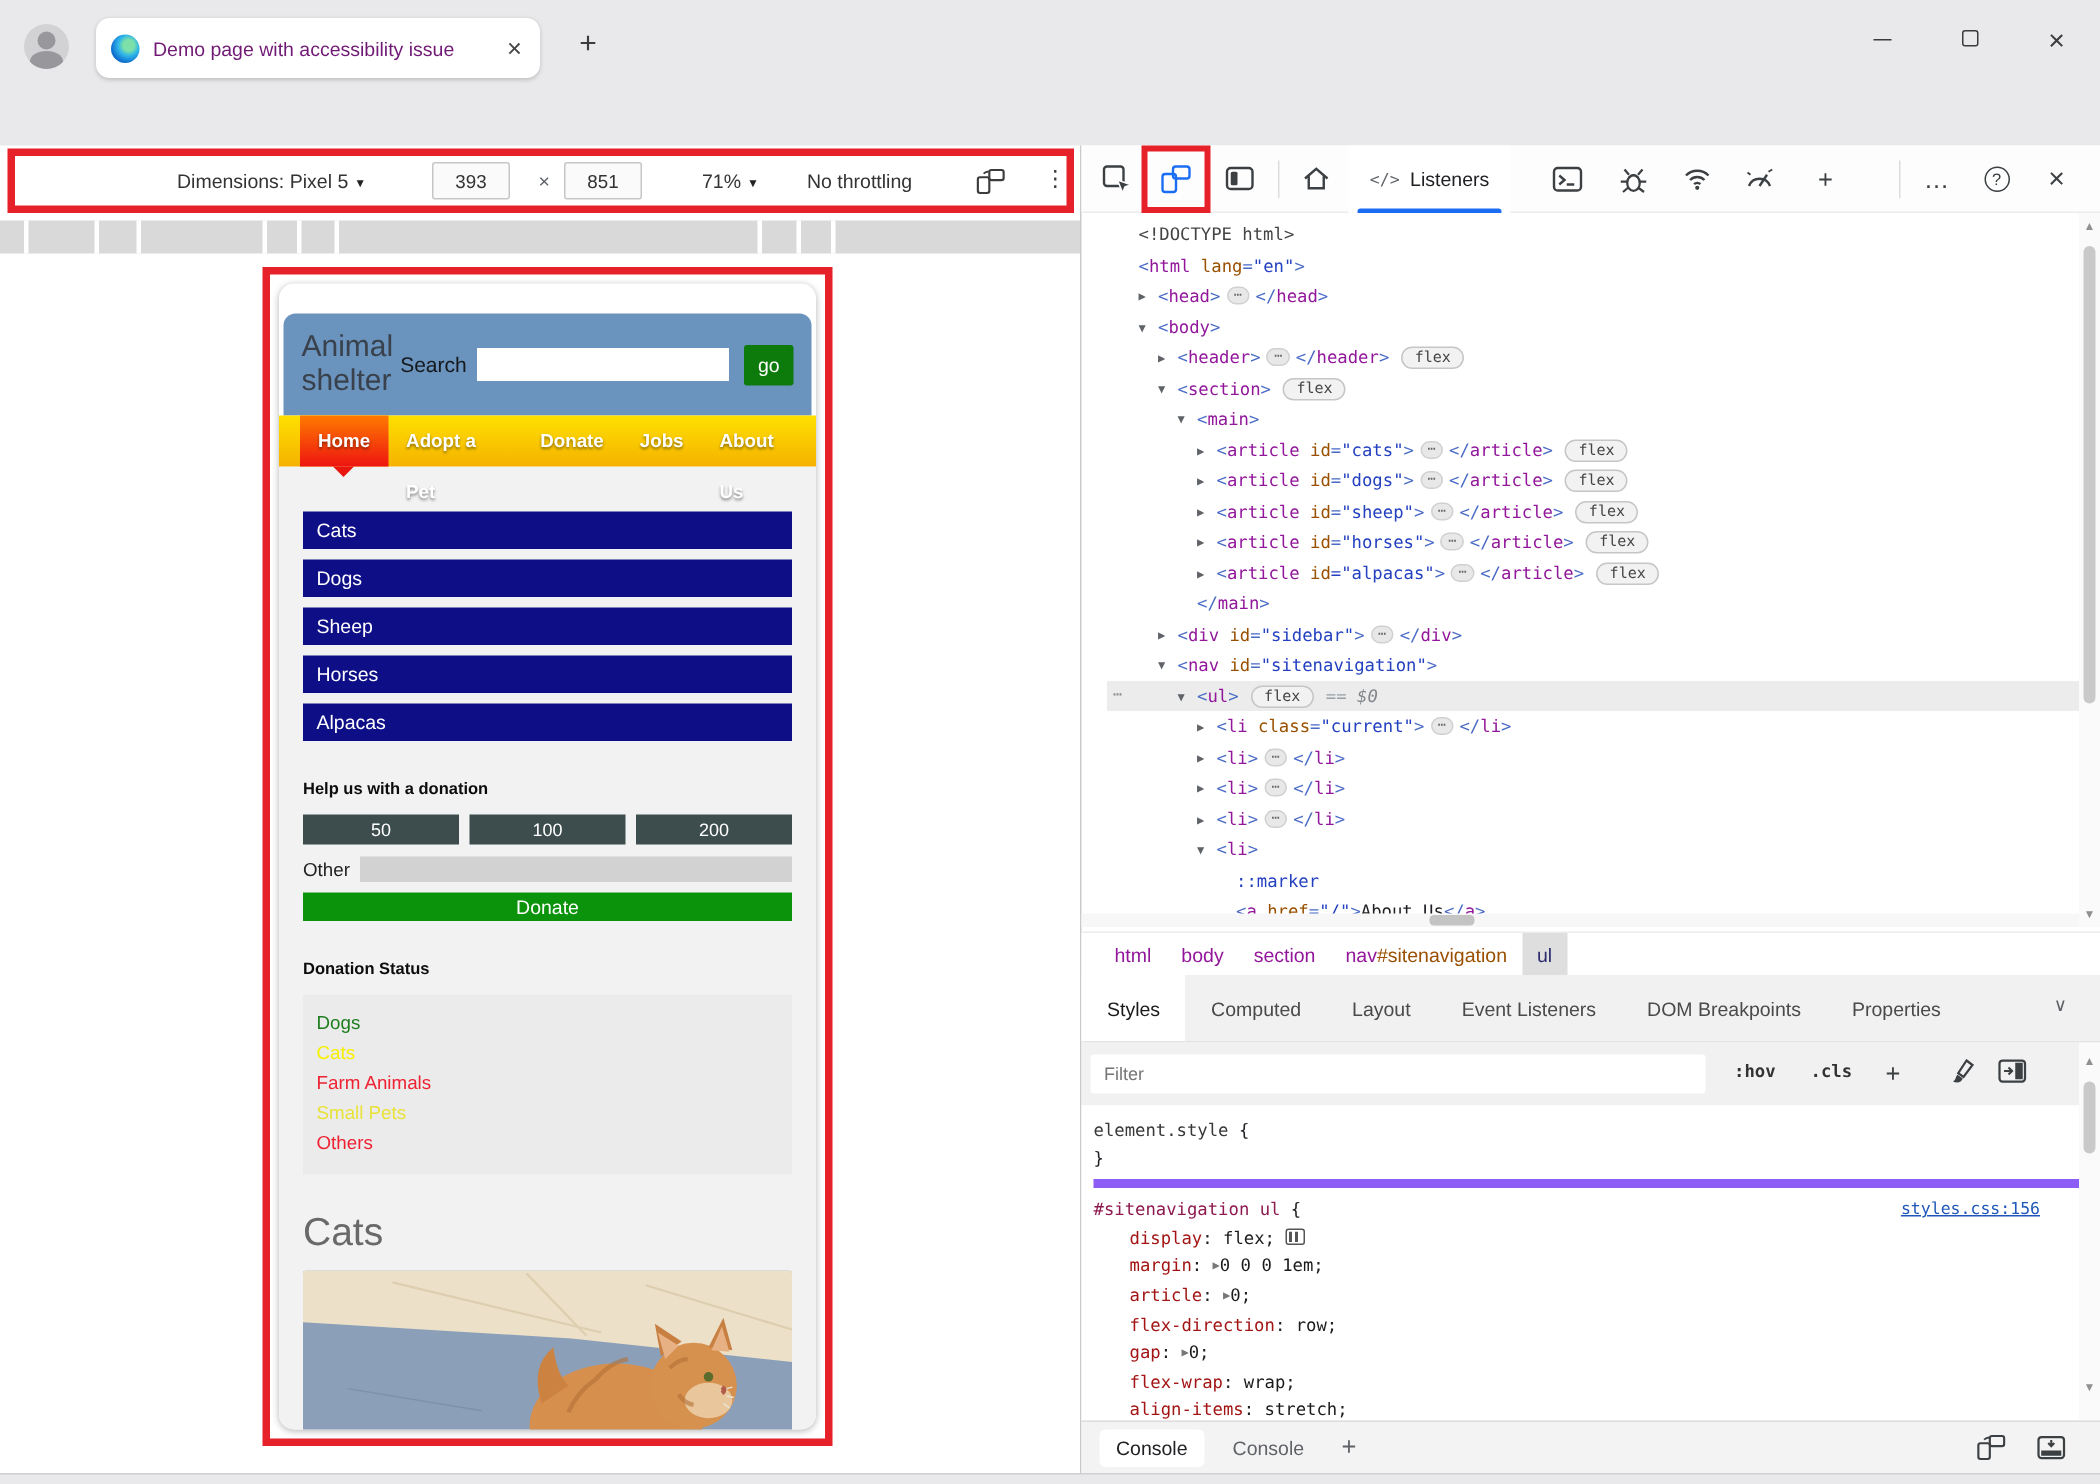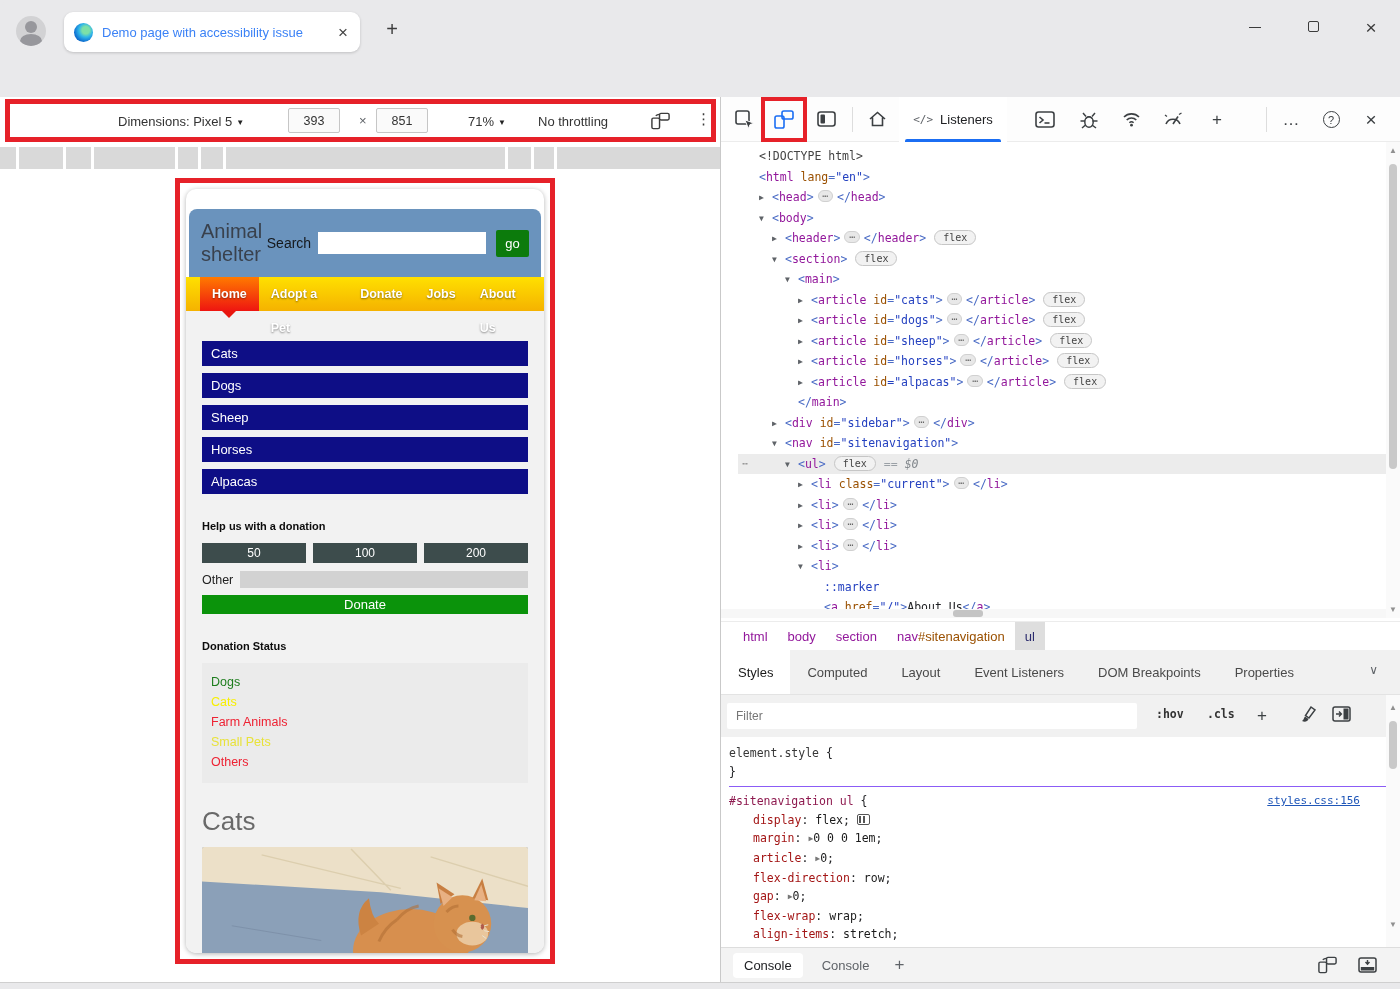--- a/index.html
+++ b/index.html
@@ -6,21 +6,21 @@
   html,body { width:1400px; height:989px; font-family:"Liberation Sans",sans-serif; background:#e9e9eb; overflow:hidden; }
   .window { position:absolute; inset:0; border-radius:10px 10px 0 0; overflow:hidden; background:#e9e9eb; }
 
   
   .titlebar { position:absolute; top:0; left:0; right:0; height:56px; background:#e9e9eb; }
   .avatar { position:absolute; left:16px; top:16px; width:30px; height:30px; border-radius:50%; background:#d2d2d4; overflow:hidden; }
   .avatar::before { content:""; position:absolute; left:9px; top:5px; width:12px; height:12px; border-radius:50%; background:#97979c; }
   .avatar::after { content:""; position:absolute; left:4px; top:18px; width:22px; height:14px; border-radius:50%; background:#97979c; }
   .tab { position:absolute; left:64px; top:12px; width:296px; height:40px; background:#fff; border-radius:9px; box-shadow:0 1px 3px rgba(0,0,0,.18); display:flex; align-items:center; padding:0 10px; }
   .edge-logo { width:19px; height:19px; border-radius:50%; background:radial-gradient(circle at 62% 38%, #7ce0a8 0 22%, #2fb5e8 42%, #1173d2 68%, #0a50a8 100%); flex:0 0 auto; }
-  .tab-title { flex:1; margin-left:9px; font-size:13px; color:#3b82f6; white-space:nowrap; overflow:hidden; }
+  .tab-title { flex:1; margin-left:9px; font-size:13px; color:#701a75; white-space:nowrap; overflow:hidden; }
   .tab-close { font-size:17px; color:#444; padding:0 2px; line-height:1; }
   .newtab { position:absolute; left:380px; top:18px; font-size:20px; color:#3c3c3c; width:24px; text-align:center; }
   .wbtns { position:absolute; right:14px; top:10px; display:flex; gap:28px; align-items:center; height:34px; }
   .wbtn { width:30px; text-align:center; color:#3b3b3b; }
   .glyph-min { display:inline-block; width:12px; border-top:1.6px solid #3b3b3b; vertical-align:4px; }
   .glyph-max { display:inline-block; width:11px; height:11px; border:1.6px solid #3b3b3b; border-radius:2px; }
   .glyph-x { font-size:19px; line-height:1; }
 
   
   .navbar { position:absolute; top:56px; left:0; right:0; height:41px; background:#e9e9eb; }
@@ -130,21 +130,21 @@
   .dt-filter { position:absolute; top:598px; left:0; right:14px; height:42px; background:#f1f1f1; }
   .filter-input { position:absolute; left:6px; top:8px; width:410px; height:26px; border:none; background:#fff; border-radius:2px; padding:0 9px; font-size:12px; font-family:"Liberation Sans",sans-serif; color:#333; }
   .filter-input::placeholder { color:#767676; }
   .pseudo { position:absolute; top:12px; font-family:"DejaVu Sans Mono",monospace; font-weight:bold; font-size:11.5px; color:#333; }
   .f-ic { position:absolute; top:9px; color:#3c4043; }
 
   
   .dt-styles { position:absolute; top:640px; left:0; right:14px; height:210px; overflow:hidden; background:#fff; padding:7px 0 0 8px; font-family:"DejaVu Sans Mono",monospace; font-size:11.5px; color:#202124; }
   .rline, .pline { line-height:18.6px; white-space:pre; position:relative; }
   .pline { padding-left:24px; }
-  .rule.sep { border-top:1px solid #8b5cf6; margin-top:5px; padding-top:5px; margin-right:0; }
+  .rule.sep { border-top:6px solid #8b5cf6; margin-top:5px; padding-top:5px; margin-right:0; }
   .selp { color:#383838; } .selr { color:#8e1a4f; }
   .pn { color:#a31515; } .pv { color:#1a1a1a; }
   .pexp { display:inline-block; font-size:8px; color:#777; vertical-align:1px; }
   .slink { position:absolute; right:26px; top:0; color:#1f56b8; text-decoration:underline; font-size:11px; }
   .flexicon { display:inline-block; width:13px; height:11px; margin-left:7px; vertical-align:-1px; border:1.5px solid #555; border-radius:2px; padding:1px; background:repeating-linear-gradient(90deg,#555 0 2px,transparent 2px 4.5px) content-box; }
   .styles-vscroll { position:absolute; top:598px; right:0; width:14px; height:252px; background:#fafafa; }
   .styles-vscroll .thumb { position:absolute; left:3px; top:26px; width:8px; height:48px; background:#c9c9c9; border-radius:4px; }
 
   
   .dt-console { position:absolute; left:0; right:0; bottom:0; height:35px; background:#f3f3f3; border-top:1px solid #ddd; display:flex; align-items:center; padding:0 12px; }

